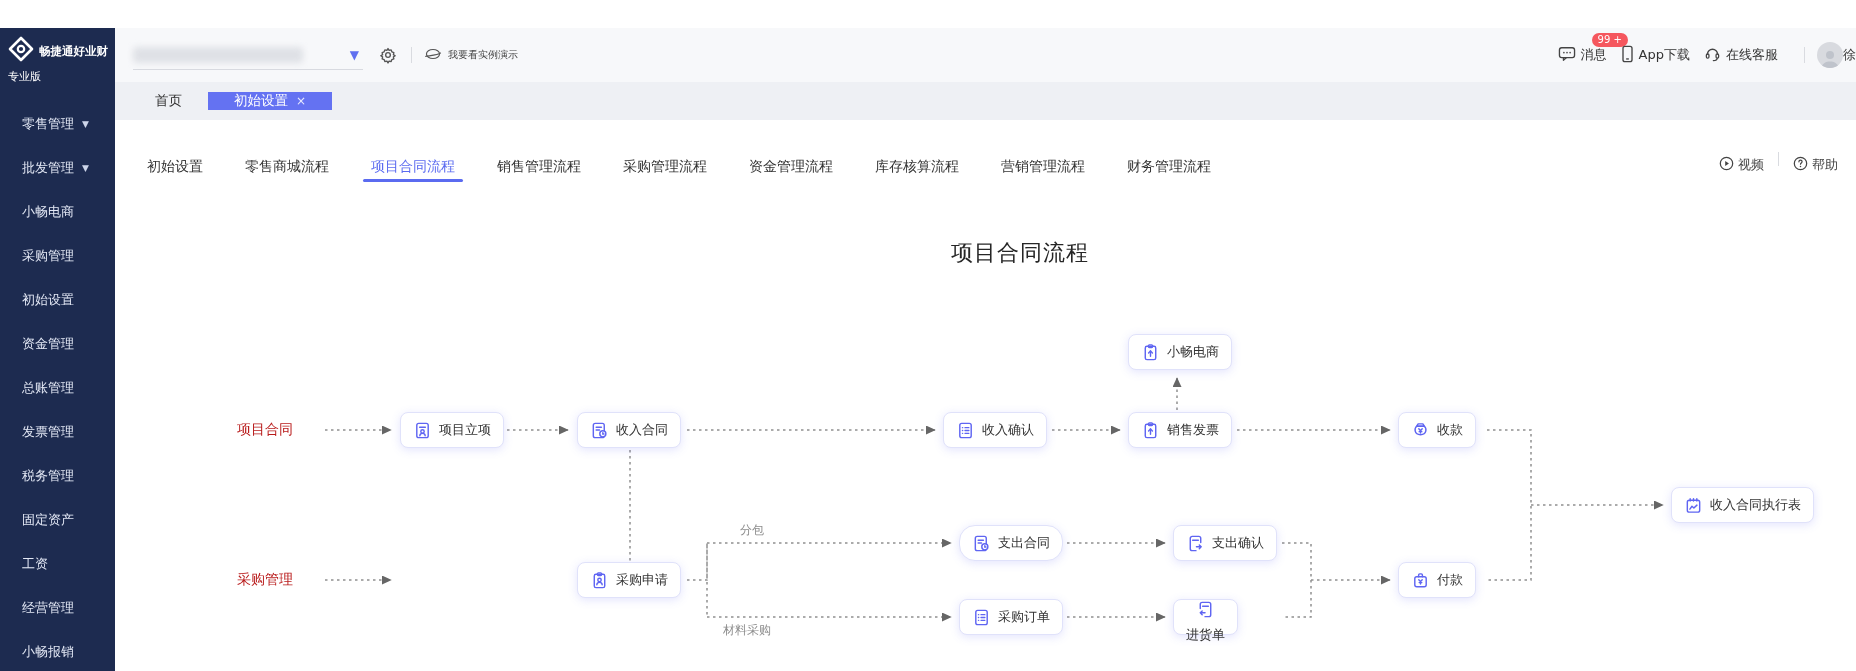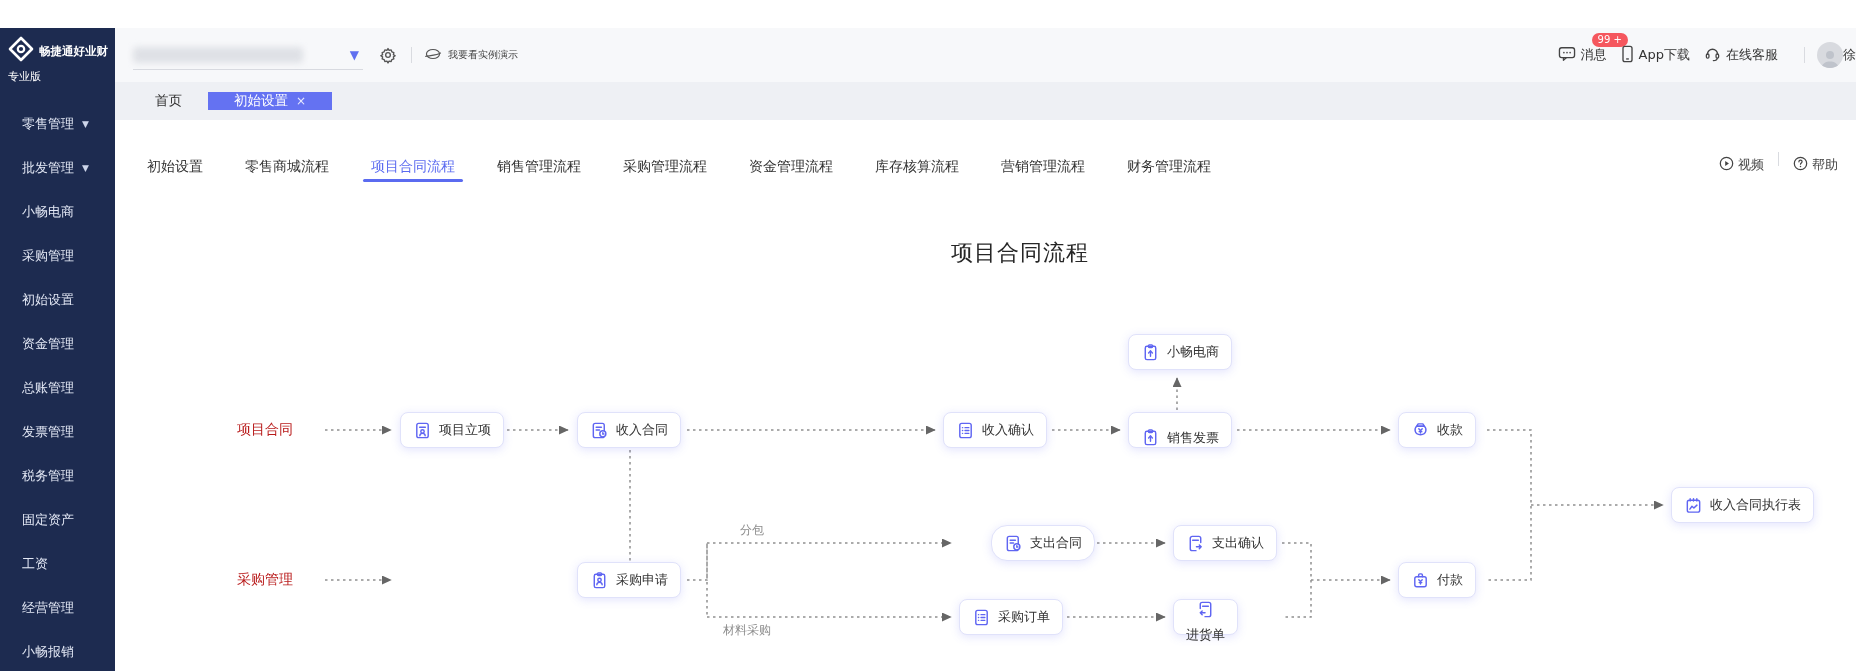--- a/index.html
+++ b/index.html
@@ -367,21 +367,21 @@
             <use href="#sym-doc-clock"></use>
           </svg>
         <span>收入合同</span>
       </div>
       <div class="node" style="left:828px; top:222px;">
         <svg width="19" height="19" viewBox="0 0 20 20">
             <use href="#sym-list"></use>
           </svg>
         <span>收入确认</span>
       </div>
-      <div class="node" style="left:1013px; top:222px;align-items:flex-end;">
+      <div class="node" style="left:1013px; top:222px;">
         <svg width="19" height="19" viewBox="0 0 20 20">
             <use href="#sym-invoice-up"></use>
           </svg>
         <span>销售发票</span>
       </div>
       <div class="node" style="left:1283px; top:222px;">
         <svg width="19" height="19" viewBox="0 0 20 20">
             <use href="#sym-pouch"></use>
           </svg>
         <span>收款</span>
@@ -400,21 +400,21 @@
           </svg>
         <span>收入合同执行表</span>
       </div>
 
       <div class="node" style="left:462px; top:372px;">
         <svg width="19" height="19" viewBox="0 0 20 20">
             <use href="#sym-clip-person"></use>
           </svg>
         <span>采购申请</span>
       </div>
-      <div class="node" style="left:876px; top:335px;border-radius:16px;">
+      <div class="node" style="left:844px; top:335px;border-radius:16px;">
         <svg width="19" height="19" viewBox="0 0 20 20">
             <use href="#sym-doc-clock"></use>
           </svg>
         <span>支出合同</span>
       </div>
       <div class="node" style="left:1058px; top:335px;">
         <svg width="19" height="19" viewBox="0 0 20 20">
             <use href="#sym-doc-arrow-right"></use>
           </svg>
         <span>支出确认</span>

